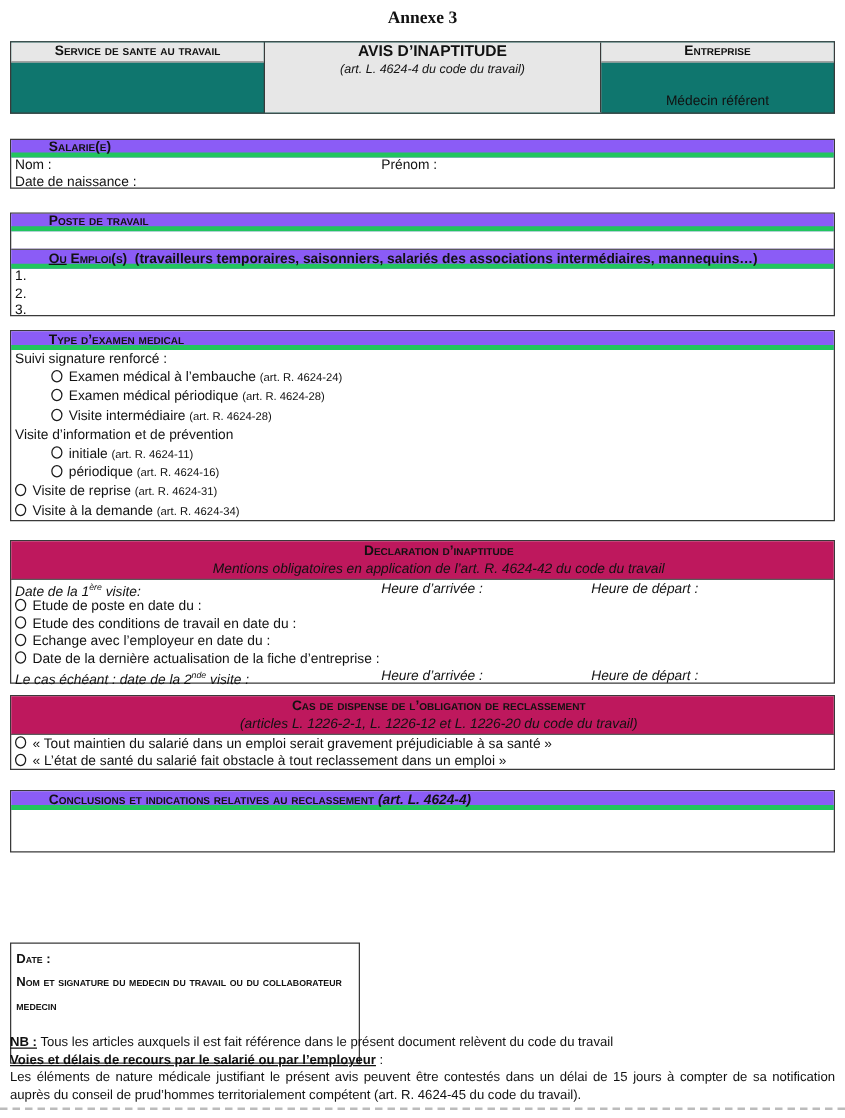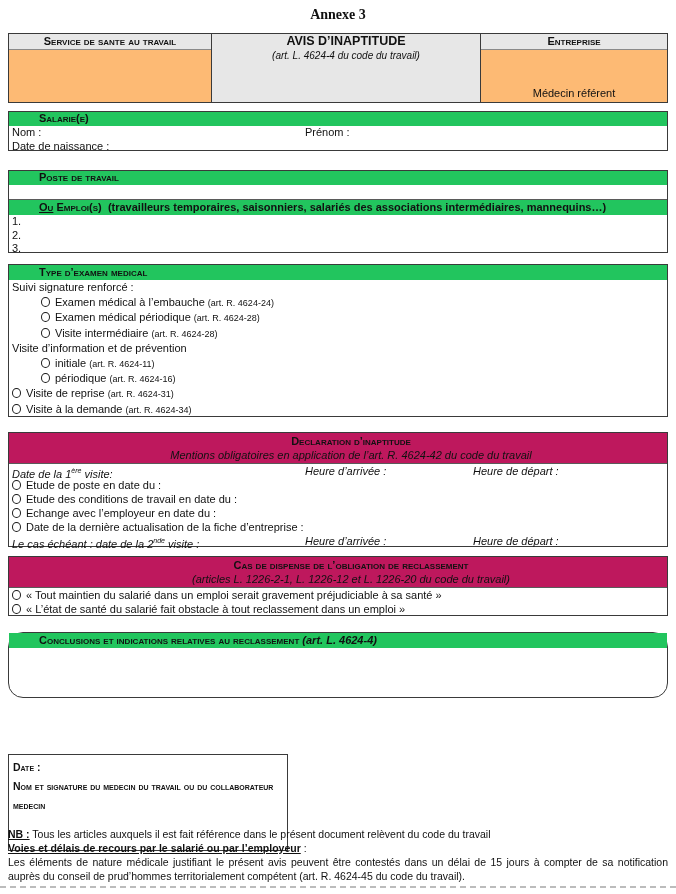--- a/index.html
+++ b/index.html
@@ -7,43 +7,43 @@
     position:relative; width:676px; height:894px; background:#fff;
     font-family:"Liberation Sans", sans-serif; color:#111; font-size:11px;
     overflow:hidden;
   }
   .doc-title {
     position:absolute; top:7px; left:0; width:100%; text-align:center;
     font-family:"Liberation Serif", serif; font-weight:bold; font-size:14px;
   }
   
   .hdr-table {
-    position:absolute; top:33px; left:8px; width:660px; height:70px;
-    display:flex; border:1px solid #3a3a3a; box-sizing:border-box; background:#fdba74;
+    position:absolute; top:33px; left:8px; width:660px; height:58px;
+    display:flex; border:1px solid #3a3a3a; box-sizing:border-box; background:#0f766e;
   }
   .hdr-cell { box-sizing:border-box; height:100%; }
   .hdr-left  { width:203px; border-right:1px solid #3a3a3a; }
   .hdr-center{ width:269px; border-right:1px solid #3a3a3a; background:#e7e7e7; text-align:center; }
   .hdr-right { width:186px; display:flex; flex-direction:column; }
   .cell-strip {
     height:16px; line-height:15px; background:#e7e7e7; text-align:center;
     font-weight:bold; font-variant:small-caps; font-size:11px;
     border-bottom:1px solid #8a8a8a; box-sizing:border-box;
   }
   .avis-title { font-weight:bold; font-size:12.5px; }
   .avis-sub   { font-style:italic; font-size:10px; margin-top:2px; }
   .medecin    { margin-top:auto; text-align:center; padding-bottom:3px; }
 
   
   .box {
     position:absolute; left:8px; width:660px; border:1px solid #3a3a3a;
     box-sizing:border-box; background:#fff;
   }
   .bar {
-    background:#22c55e; border-bottom:4px solid #22c55e; font-weight:bold;
+    background:#8b5cf6; border-bottom:4px solid #22c55e; font-weight:bold;
     font-variant:small-caps; padding-left:30px; height:15px; line-height:14px;
     box-sizing:border-box; white-space:nowrap;
   }
   .bar .it-normal { font-variant:normal; font-weight:bold; }
   .gray2 {
     background:#be185d; border-bottom:1px solid #5a5a5a;
     padding:1px 4px 1px 30px; box-sizing:border-box;text-align:center;
   }
   .gray2 .t { font-weight:bold; font-variant:small-caps; display:block; line-height:14px; }
   .gray2 .s { font-style:italic; display:block; line-height:14px; }
@@ -185,21 +185,21 @@
       <span class="s">(articles L. 1226-2-1, L. 1226-12 et L. 1226-20 du code du travail)</span>
     </div>
     <div class="row14">
       <span class="radio"></span><span>« Tout maintien du salarié dans un emploi serait gravement préjudiciable à sa santé »</span>
     </div>
     <div class="row14">
       <span class="radio"></span><span>« L’état de santé du salarié fait obstacle à tout reclassement dans un emploi »</span>
     </div>
   </div>
 
-  <div class="box" style="top:632px;height:66px;border-radius:15px;">
+  <div class="box" style="top:632px;height:50px;">
     <div class="bar">
       <span>Conclusions  et indications relatives au reclassement</span>&nbsp;<span class="it it-normal">(art. L. 4624-4)</span>
     </div>
   </div>
 
   <div class="datebox">
     <div class="lbl">Date :</div>
     <div class="lbl">Nom et signature du medecin du travail ou du collaborateur medecin</div>
   </div>
 

